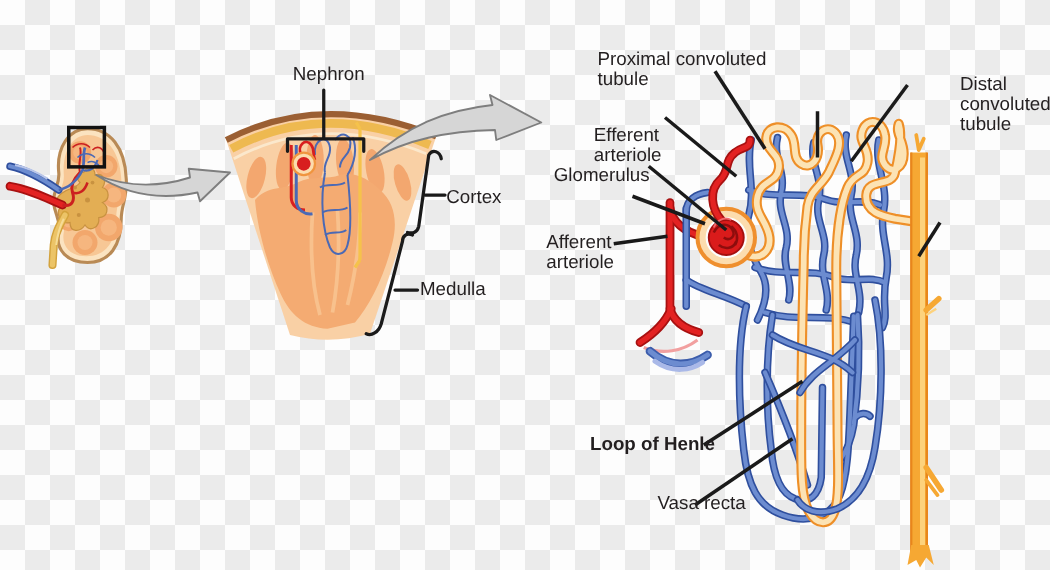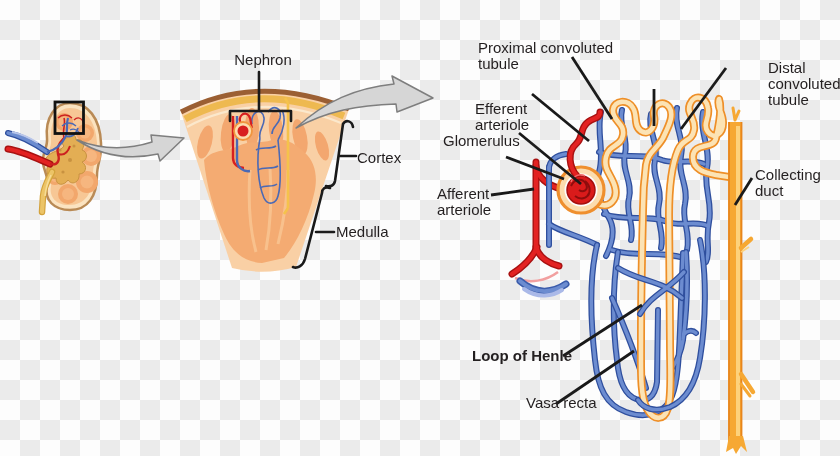--- a/index.html
+++ b/index.html
@@ -286,18 +286,16 @@
 <div class="lbl" style="left:478px;top:40px;">Proximal convoluted
 tubule</div>
 <div class="lbl" style="left:768px;top:60px;">Distal
 convoluted
 tubule</div>
 <div class="lbl" style="left:475px;top:101px;">Efferent
 arteriole</div>
 <div class="lbl" style="left:443px;top:133px;">Glomerulus</div>
 <div class="lbl" style="left:437px;top:186px;">Afferent
 arteriole</div>
-<div class="lbl" style="left:755px;top:167px;">Collecting
-duct</div>
 <div class="lbl" style="left:472px;top:348px;font-weight:bold;">Loop of Henle</div>
 <div class="lbl" style="left:482px;top:395px;margin-left:44px;">Vasa recta</div>
 
 </div>
 
 </body></html>

